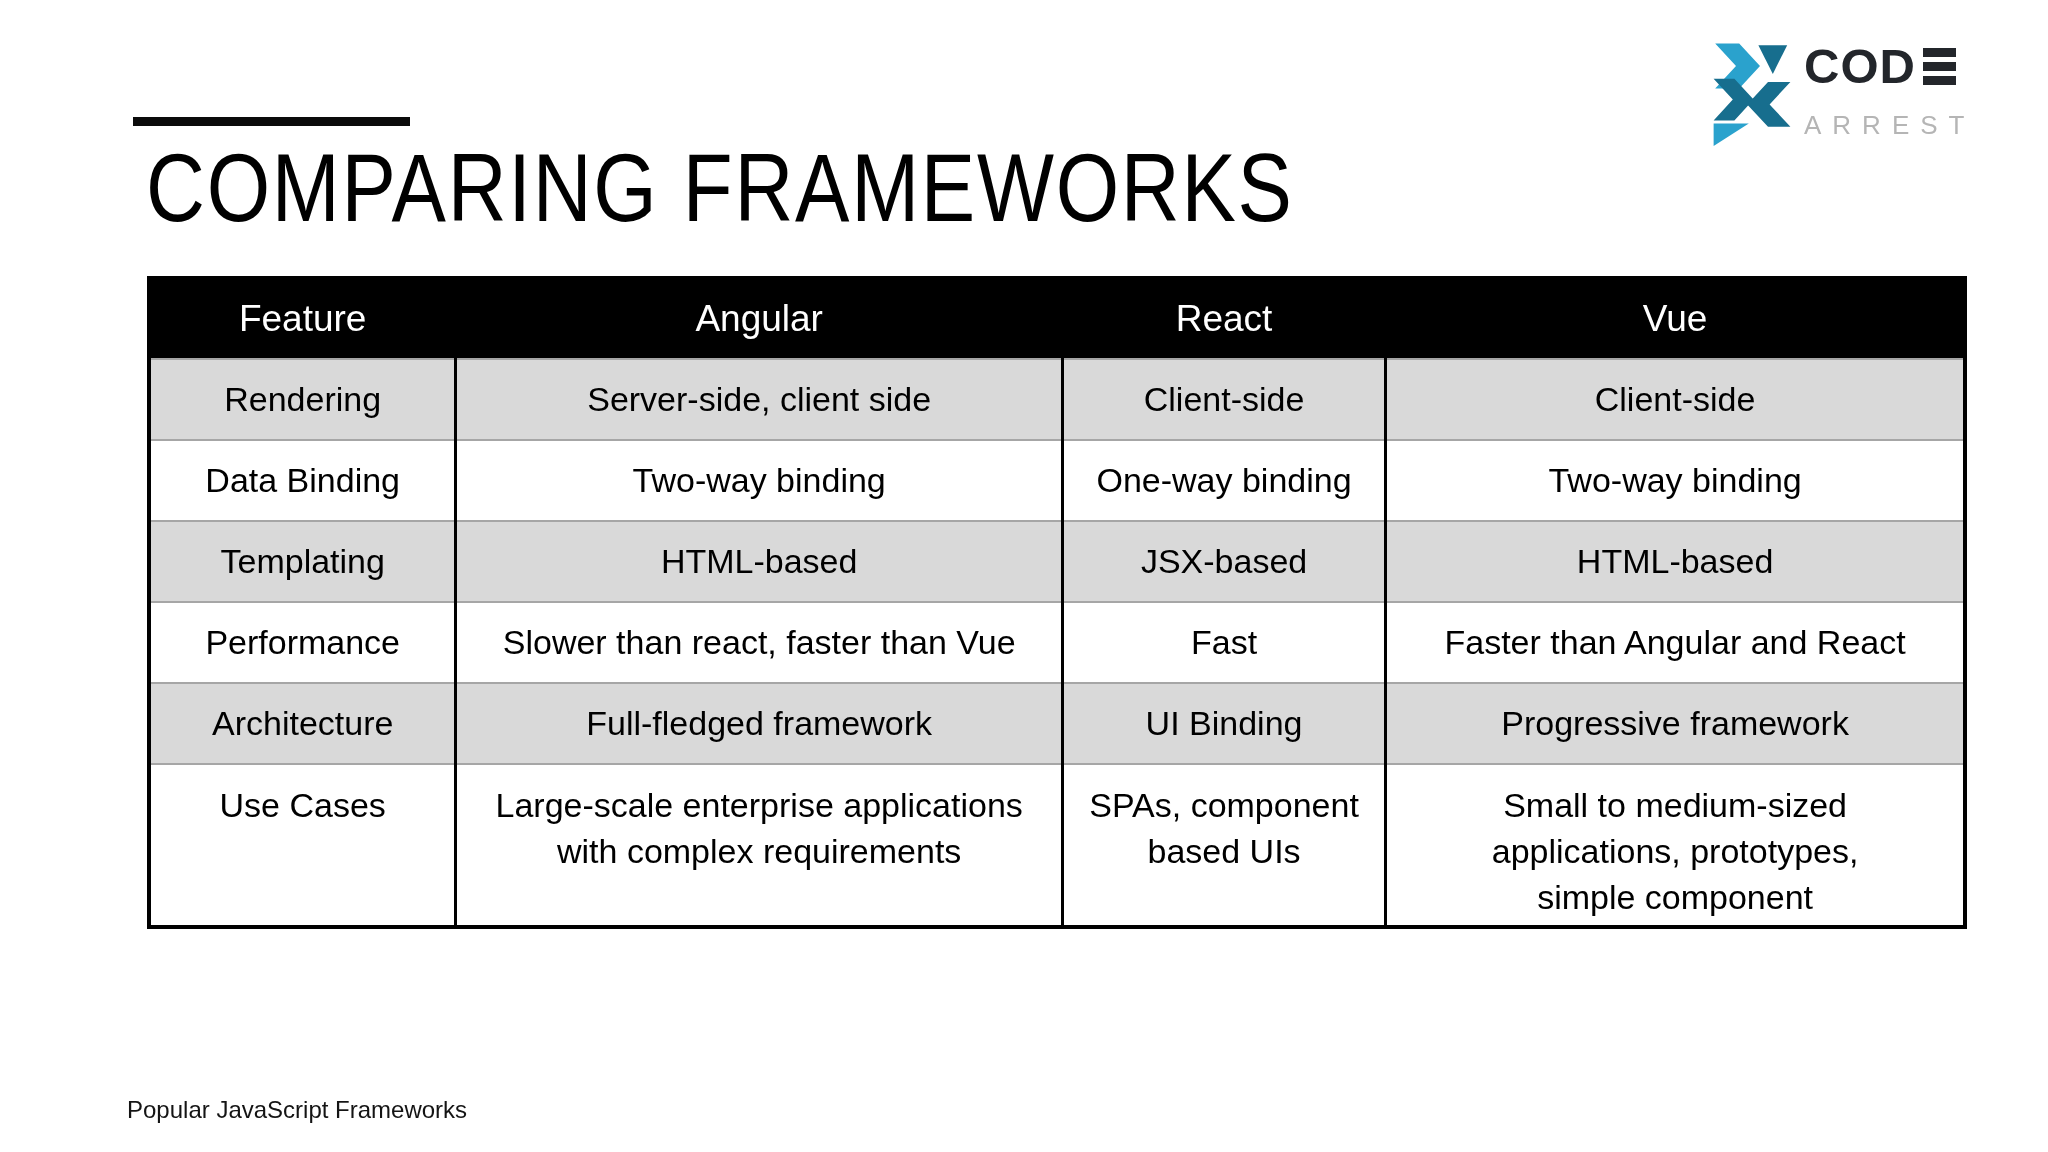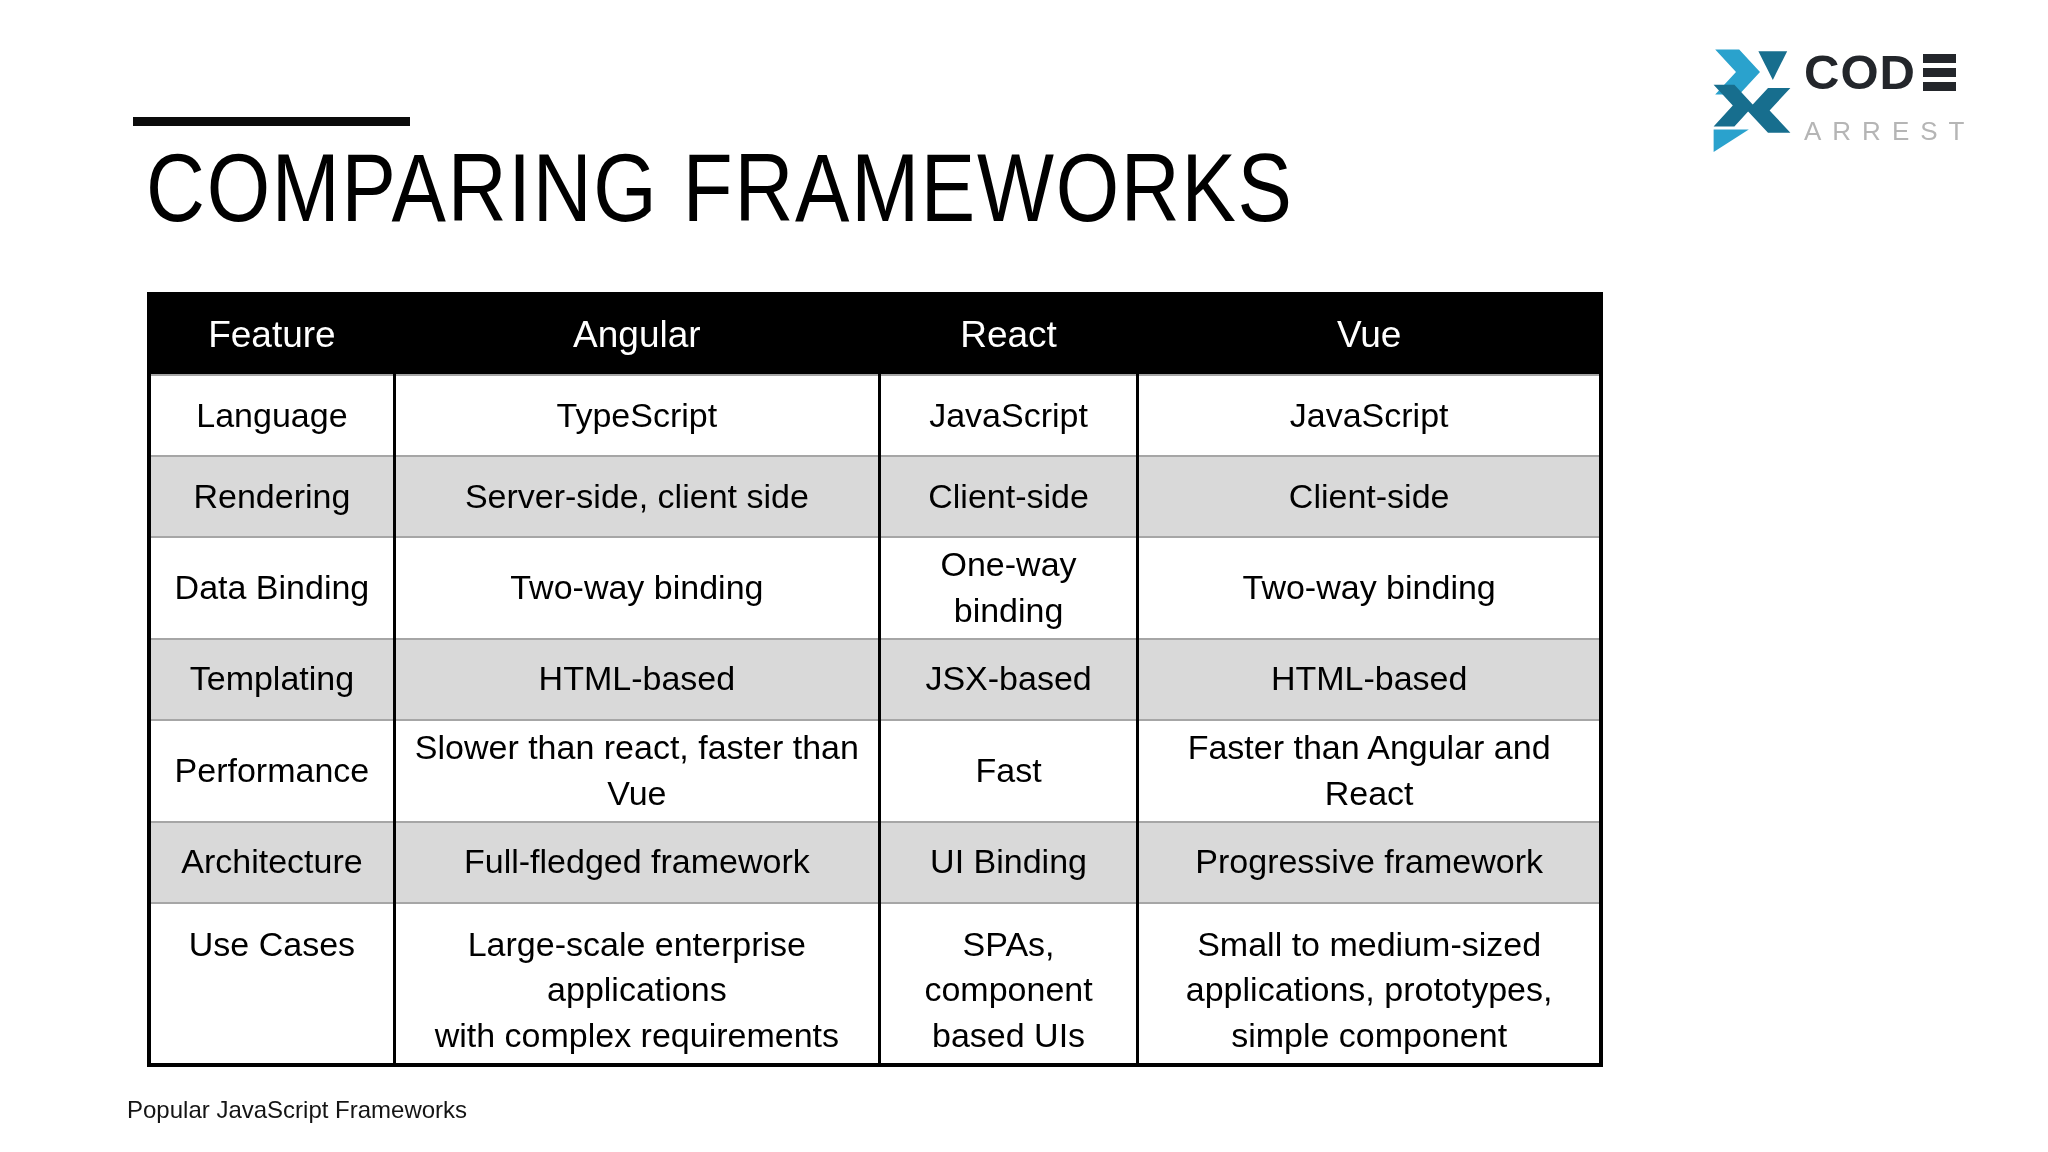--- a/index.html
+++ b/index.html
@@ -11,30 +11,30 @@
   
   .accent-bar { position:absolute; left:133px; top:117px; width:277px; height:9px; background:#0b0b0b; }
   .title {
     position:absolute; left:146px; top:138px; margin:0;
     font-size:96px; font-weight:400; letter-spacing:2px; line-height:1.05;
     color:#000; white-space:nowrap;
     transform:scaleX(0.85); transform-origin:left top;
   }
 
   
-  .logo { position:absolute; left:1712px; top:48px; display:flex; align-items:flex-start; gap:12px; }
+  .logo { position:absolute; left:1712px; top:42px; display:flex; align-items:flex-start; gap:12px; }
   .logo-icon { width:80px; height:104px; display:block; }
   .logo-text { display:flex; flex-direction:column; }
   .logo-top { display:flex; align-items:center; gap:7px; font-size:49px; font-weight:700; letter-spacing:1px; line-height:1; color:#23262b; }
   .e-bars { display:inline-flex; flex-direction:column; gap:5px; }
   .e-bars i { display:block; width:33px; height:9px; background:#23262b; }
   .logo-bottom { margin-top:21px; font-size:26px; font-weight:400; color:#b5b5b5; letter-spacing:11px; line-height:1; }
 
   
-  .table-wrap { position:absolute; left:147px; top:292px; width:1456px; }
+  .table-wrap { position:absolute; left:147px; top:276px; width:1820px; }
   table.cmp { width:100%; border-collapse:collapse; table-layout:fixed; border:4px solid #000; }
   .cmp th {
     background:#000; color:#fff; font-weight:400; font-size:37px;
     height:78px; text-align:center; vertical-align:middle; border-left:3px solid #000; padding:0 8px;
   }
   .cmp td {
     font-size:34px; color:#000; text-align:center; vertical-align:middle;
     height:81px; border-left:3px solid #000; border-top:2px solid #a6a6a6;
     white-space:pre-line; line-height:1.35; padding:4px 14px; box-sizing:border-box;
   }
@@ -85,26 +85,20 @@
       </colgroup>
       <thead>
         <tr>
           <th>Feature</th>
           <th>Angular</th>
           <th>React</th>
           <th>Vue</th>
         </tr>
       </thead>
       <tbody>
-        <tr>
-          <td>Language</td>
-          <td>TypeScript</td>
-          <td>JavaScript</td>
-          <td>JavaScript</td>
-        </tr>
         <tr class="alt">
           <td>Rendering</td>
           <td>Server-side, client side</td>
           <td>Client-side</td>
           <td>Client-side</td>
         </tr>
         <tr>
           <td>Data Binding</td>
           <td>Two-way binding</td>
           <td>One-way binding</td>

